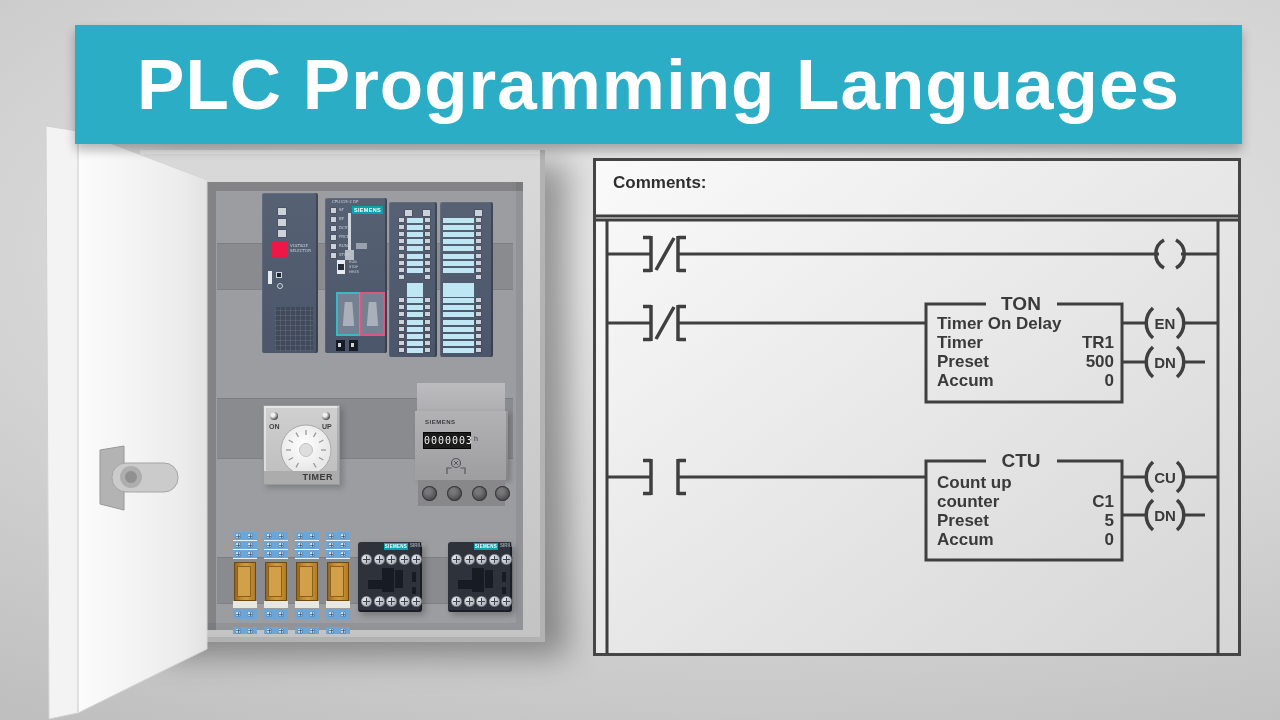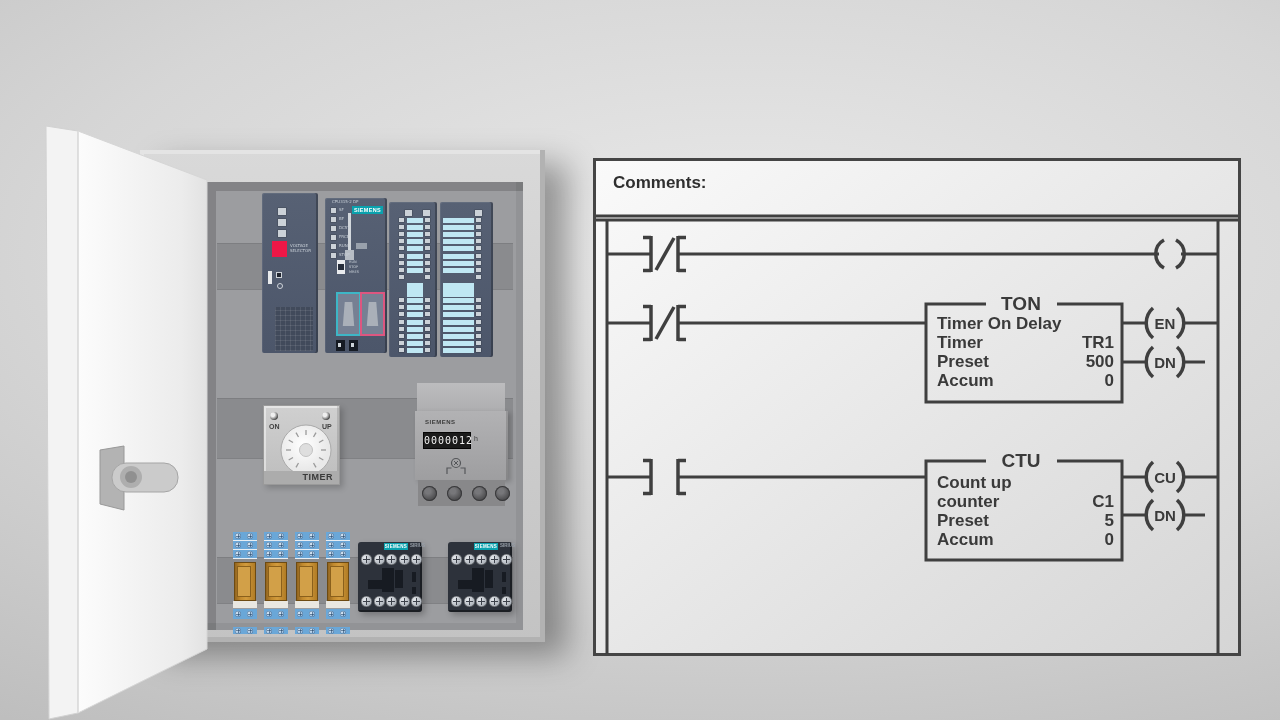--- a/index.html
+++ b/index.html
@@ -282,21 +282,21 @@
         <line x1="54.99038105676659" y1="51.499999999999986" x2="59.32050807568878" y2="53.999999999999986" stroke="#9a9a9a" stroke-width="1.3"></line>
         <line x1="49.49999999999999" y1="56.99038105676658" x2="51.99999999999999" y2="61.32050807568878" stroke="#9a9a9a" stroke-width="1.3"></line>
       </svg>
     <div class="strip"></div>
     <div class="timer-name">TIMER</div>
   </div>
 
   <div class="counter-cap"></div>
   <div class="counter-body">
     <div class="counter-brand">SIEMENS</div>
-    <div class="counter-display">0000012</div>
+    <div class="counter-display">0000003</div>
     <div class="counter-unit">h</div>
     <svg width="26" height="20" viewBox="0 0 26 20" style="position:absolute;left:28px;top:45px;">
       <circle cx="13" cy="7" r="4.5" fill="none" stroke="#55575a" stroke-width="1.2"></circle>
       <path d="M11 5 L15 9 M15 5 L11 9" stroke="#55575a" stroke-width="1"></path>
       <path d="M4 18 V12 H8.5 M22 18 V12 H17.5" fill="none" stroke="#55575a" stroke-width="1.2"></path>
     </svg>
   </div>
   <div class="counter-terms" id="cterms">
       <div class="term" style="left: 4px;"></div>
       <div class="term" style="left: 29px;"></div>
@@ -463,20 +463,23 @@
     <polygon points="78,131 207,180 207,649 78,713" fill="url(#doorGrad)" stroke="#d6d6d6" stroke-width="1"></polygon>
     <line x1="78" y1="131" x2="78" y2="713" stroke="#dddddd" stroke-width="1.5"></line>
     <g>
       <polygon points="100,450 124,446 124,510 100,504" fill="#b3b3b3" stroke="#989898" stroke-width="1"></polygon>
       <rect x="112" y="463" width="66" height="29" rx="14" fill="#cbcbcb" stroke="#a5a5a5" stroke-width="1"></rect>
       <circle cx="131" cy="477" r="11" fill="#aeaeae"></circle>
       <circle cx="131" cy="477" r="6" fill="#909090"></circle>
     </g>
   </svg>
 
+  <div class="banner">
+    <h1>PLC Programming Languages</h1>
+  </div>
 
   <div class="ladder">
     <svg width="648" height="498" viewBox="0 0 648 498">
       <defs>
         <linearGradient id="pg" x1="0" y1="0" x2="1" y2="1">
           <stop offset="0" stop-color="#fafafa"></stop>
             <stop offset="1" stop-color="#d5d5d5"></stop>
         </linearGradient>
       </defs>
       <rect x="1.5" y="1.5" width="645" height="495" fill="url(#pg)" stroke="#454545" stroke-width="3"></rect>

